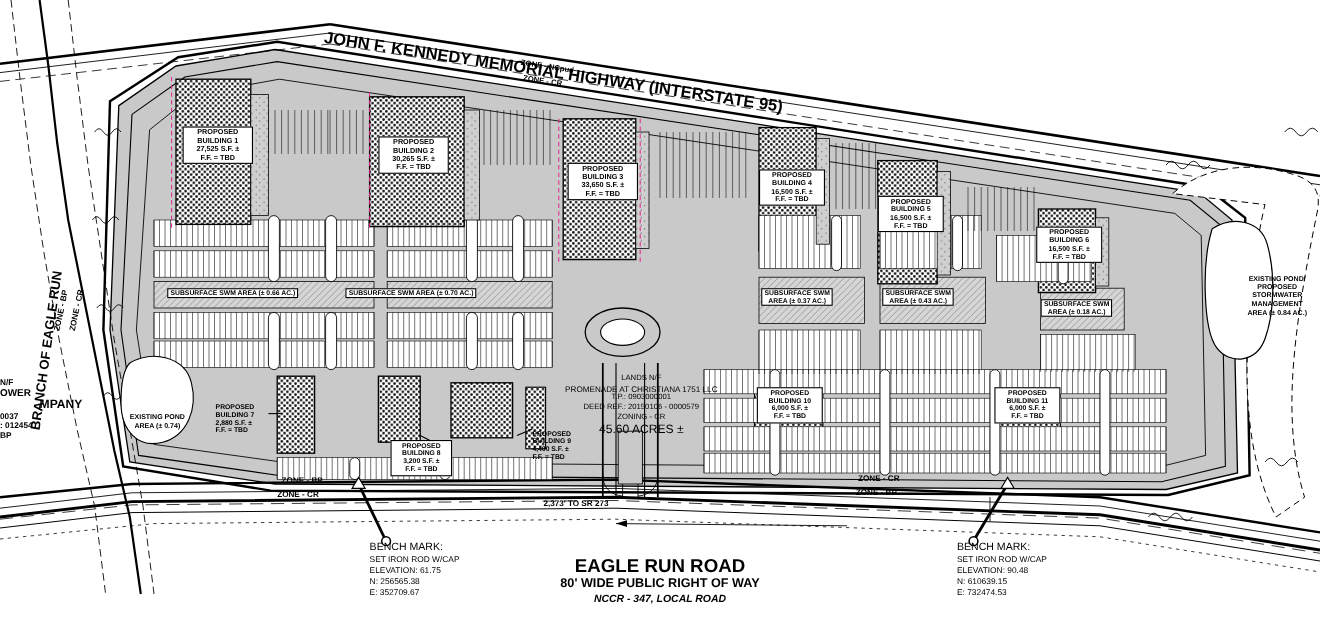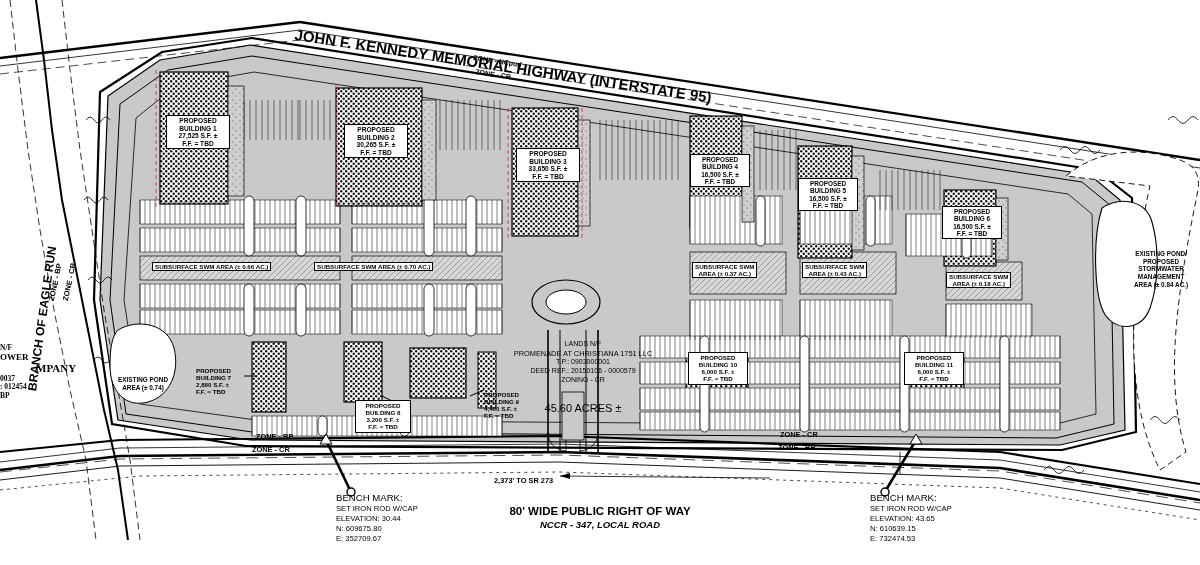--- a/index.html
+++ b/index.html
@@ -1088,21 +1088,21 @@
   </svg>
 
   <div class="hwy" style="left:296px; top:26px; font-size:15px; transform:rotate(8.6deg); transform-origin:0 0;">JOHN F. KENNEDY MEMORIAL HIGHWAY (INTERSTATE 95)</div>
   <div class="zone" style="left:474px; top:54px; font-size:7px; transform:rotate(8.6deg); transform-origin:0 0;">ZONE - NCpud</div>
   <div class="zone" style="left:476px; top:68px; font-size:7px; transform:rotate(8.6deg); transform-origin:0 0;">ZONE - CR</div>
 
   <div class="lbl vert" style="left:26px; top:390px; font-size:12px; transform:rotate(-82deg); transform-origin:0 0;">BRANCH OF EAGLE RUN</div>
   <div class="lbl vert" style="left:48px; top:300px; font-size:7.5px; transform:rotate(-78deg); transform-origin:0 0;">ZONE - BP</div>
   <div class="lbl vert" style="left:62px; top:300px; font-size:7.5px; transform:rotate(-78deg); transform-origin:0 0;">ZONE - CR</div>
 
-  <div class="lbl" style="left:0px; top:344px; font-size:7.5px;font-family:Liberation Serif, serif;">
+  <div class="lbl" style="left:0px; top:344px; font-size:7.5px;">
     <div>N/F</div>
     <div style="font-size:9px;">OWER</div>
     <div style="font-size:11px;padding-left:36px;">MPANY</div>
     <div>0037</div>
     <div>: 012454</div>
     <div>BP</div>
   </div>
 
   <div class="bldg-box" style="left:166px; top:115px; width:58px; font-size:6.6px;">
     <div>PROPOSED</div>
@@ -1212,44 +1212,45 @@
     <div>MANAGEMENT</div>
     <div>AREA (± 0.84 AC.)</div>
   </div>
 
   <div class="centerblock" style="left:488px; top:340px; width:190px; font-size:7px;">
     <div>LANDS N/F</div>
     <div style="font-size:7.4px;">PROMENADE AT CHRISTIANA 1751 LLC</div>
     <div>T.P.: 0903000001</div>
     <div>DEED REF.: 20150106 - 0000579</div>
     <div>ZONING - CR</div>
-    <div style="font-size:11px; margin-top:18px;">45.60 ACRES ±</div>
+    <div style="font-size:11px; margin-top:1px;">45.60 ACRES ±</div>
   </div>
 
   <div class="zone" style="left:256px; top:432px; font-size:7.4px;">ZONE - BP</div>
   <div class="zone" style="left:252px; top:445px; font-size:7.4px;">ZONE - CR</div>
   <div class="zone" style="left:780px; top:430px; font-size:7.4px;">ZONE - CR</div>
   <div class="zone" style="left:778px; top:443px; font-size:7.4px;">ZONE - BP</div>
 
-  <div class="lbl" style="left:494px; top:477px; font-size:7.4px;">2,373' TO SR 273</div>
+  <div class="lbl" style="left:494px; top:454px; font-size:7.4px;">2,373' TO SR 273</div>
 
   <div class="bm" style="left:336px; top:492px; font-size:7.6px;">
     <div style="font-size:9.6px;">BENCH  MARK:</div>
     <div>SET IRON ROD W/CAP</div>
-    <div>ELEVATION: 30.44</div>
-    <div>N: 609675.80</div>
+    <div>ELEVATION: 61.75</div>
+    <div>N: 256565.38</div>
     <div>E: 352709.67</div>
   </div>
 
   <div class="bm" style="left:870px; top:492px; font-size:7.6px;">
     <div style="font-size:9.6px;">BENCH  MARK:</div>
     <div>SET IRON ROD W/CAP</div>
-    <div>ELEVATION: 43.65</div>
+    <div>ELEVATION: 90.48</div>
     <div>N: 610639.15</div>
     <div>E: 732474.53</div>
   </div>
 
   <div class="roadtitle" style="left:480px; top:505px; width:240px;">
+    <div style="font-size:17px;">EAGLE RUN ROAD</div>
     <div style="font-size:11.5px;">80' WIDE PUBLIC RIGHT OF WAY</div>
     <div style="font-size:9.5px; margin-top:2px;font-style:italic;">NCCR - 347, LOCAL ROAD</div>
   </div>
 
 </div>
 
 </body></html>

